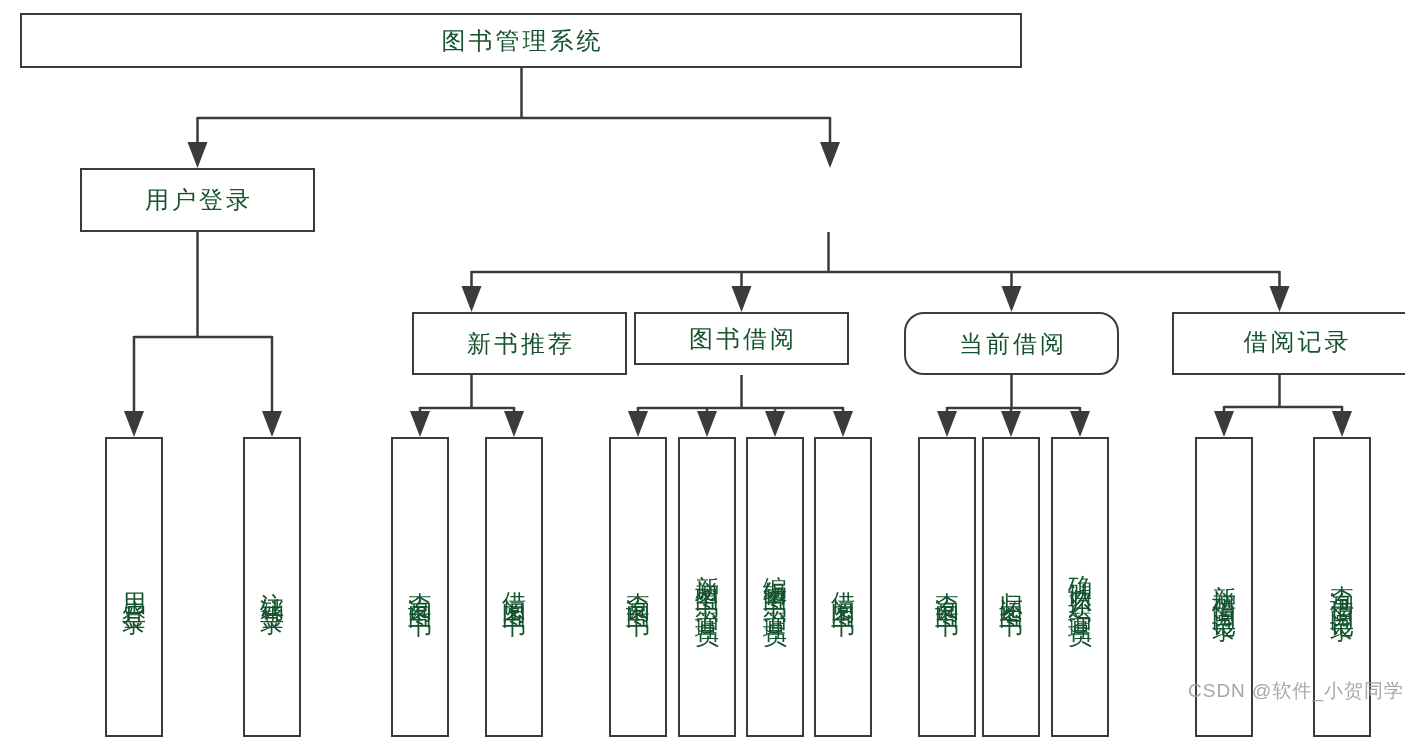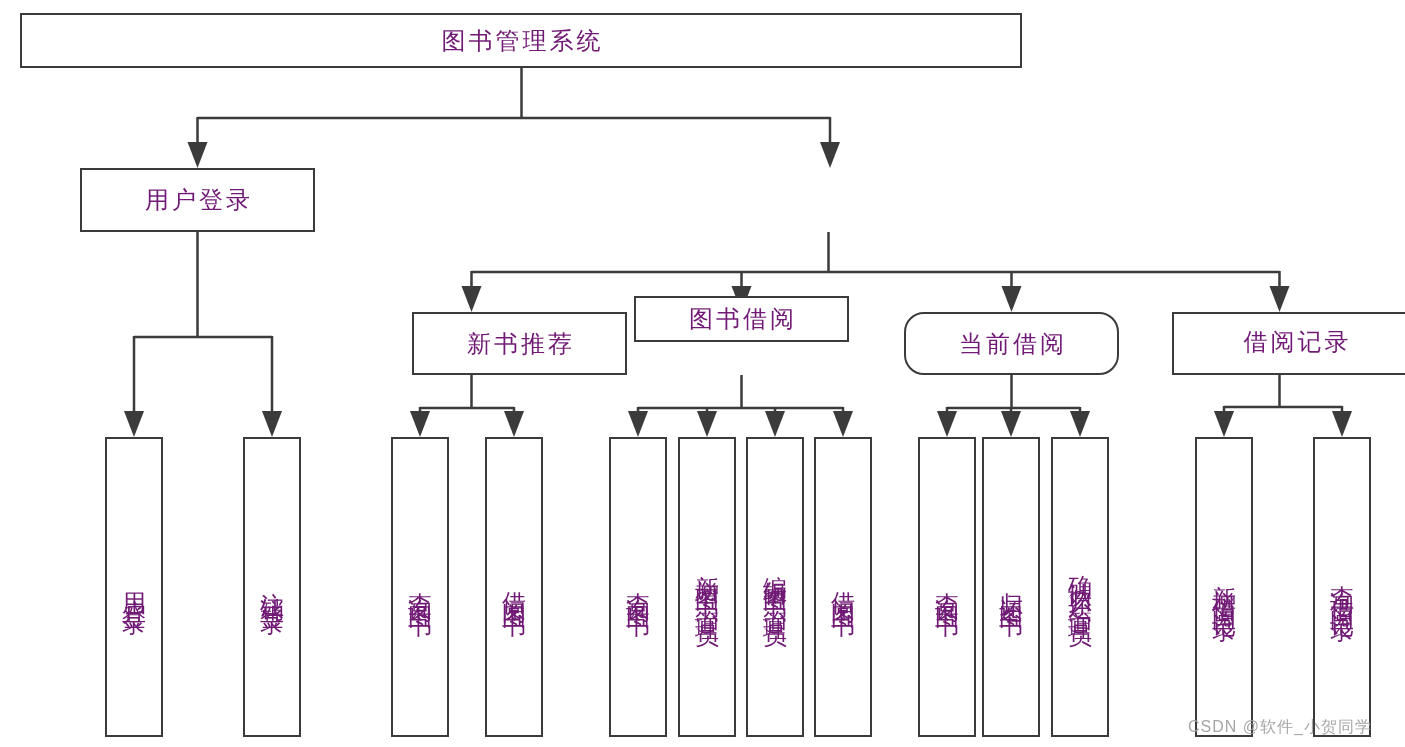--- a/index.html
+++ b/index.html
@@ -20,21 +20,21 @@
     left: 0;
     top: 0;
     z-index: 1;
     pointer-events: none;
   }
   .node {
     position: absolute;
     box-sizing: border-box;
     background: #ffffff;
     border: 2.5px solid #3b3b3b;
-    color: #701a75;
+    color: #14532d;
     display: flex;
     align-items: center;
     justify-content: center;
     z-index: 2;
     line-height: 1;
   }
   .node.h {
     font-size: 24px;
     letter-spacing: 3px;
     text-indent: 3px;
@@ -48,43 +48,43 @@
     text-orientation: mixed;
     font-size: 24px;
     letter-spacing: 7px;
     white-space: nowrap;
   }
   
   #n-root   { left: 20px;   top: 13px;  width: 1002px; height: 55px; }
   #n-login  { left: 80px;   top: 168px; width: 235px;  height: 64px; }
   #n-mgmt   { left: 712px;  top: 168px; width: 233px;  height: 64px; }
   #n-newrec { left: 364px;  top: 312px; width: 215px;  height: 63px; margin-left: 48px; }
-  #n-borrow { left: 634px;  top: 296px; width: 215px;  height: 46px; }
+  #n-borrow { left: 634px;  top: 312px; width: 215px;  height: 53px; }
   #n-cur    { left: 904px;  top: 312px; width: 215px;  height: 63px; border-radius: 20px; }
   #n-rec    { left: 1172px; top: 312px; width: 248px;  height: 63px; font-family: Liberation Mono, monospace; }
   .leaf     { top: 437px; width: 58px; height: 300px; }
   #l-userlogin   { left: 105px;  }
   #l-logout      { left: 243px;  }
   #l-query1      { left: 391px;  }
   #l-borrow1     { left: 485px;  }
   #l-query2      { left: 609px;  }
   #l-addbook     { left: 678px;  }
   #l-editbook    { left: 746px;  }
   #l-borrow2     { left: 814px;  }
   #l-query3      { left: 918px;  }
   #l-return      { left: 982px;  }
   #l-confirm     { left: 1051px; }
   #l-addrecord   { left: 1195px; }
   #l-queryrecord { left: 1313px; }
   #watermark {
     position: absolute;
     left: 1188px;
-    top: 717px;
+    top: 678px;
     z-index: 5;
-    font-size: 16px;
+    font-size: 19px;
     letter-spacing: 1px;
     color: rgba(158, 158, 158, 0.92);
     white-space: nowrap;
   }
 </style>
 </head>
 <body>
 
 <div id="stage">
 

